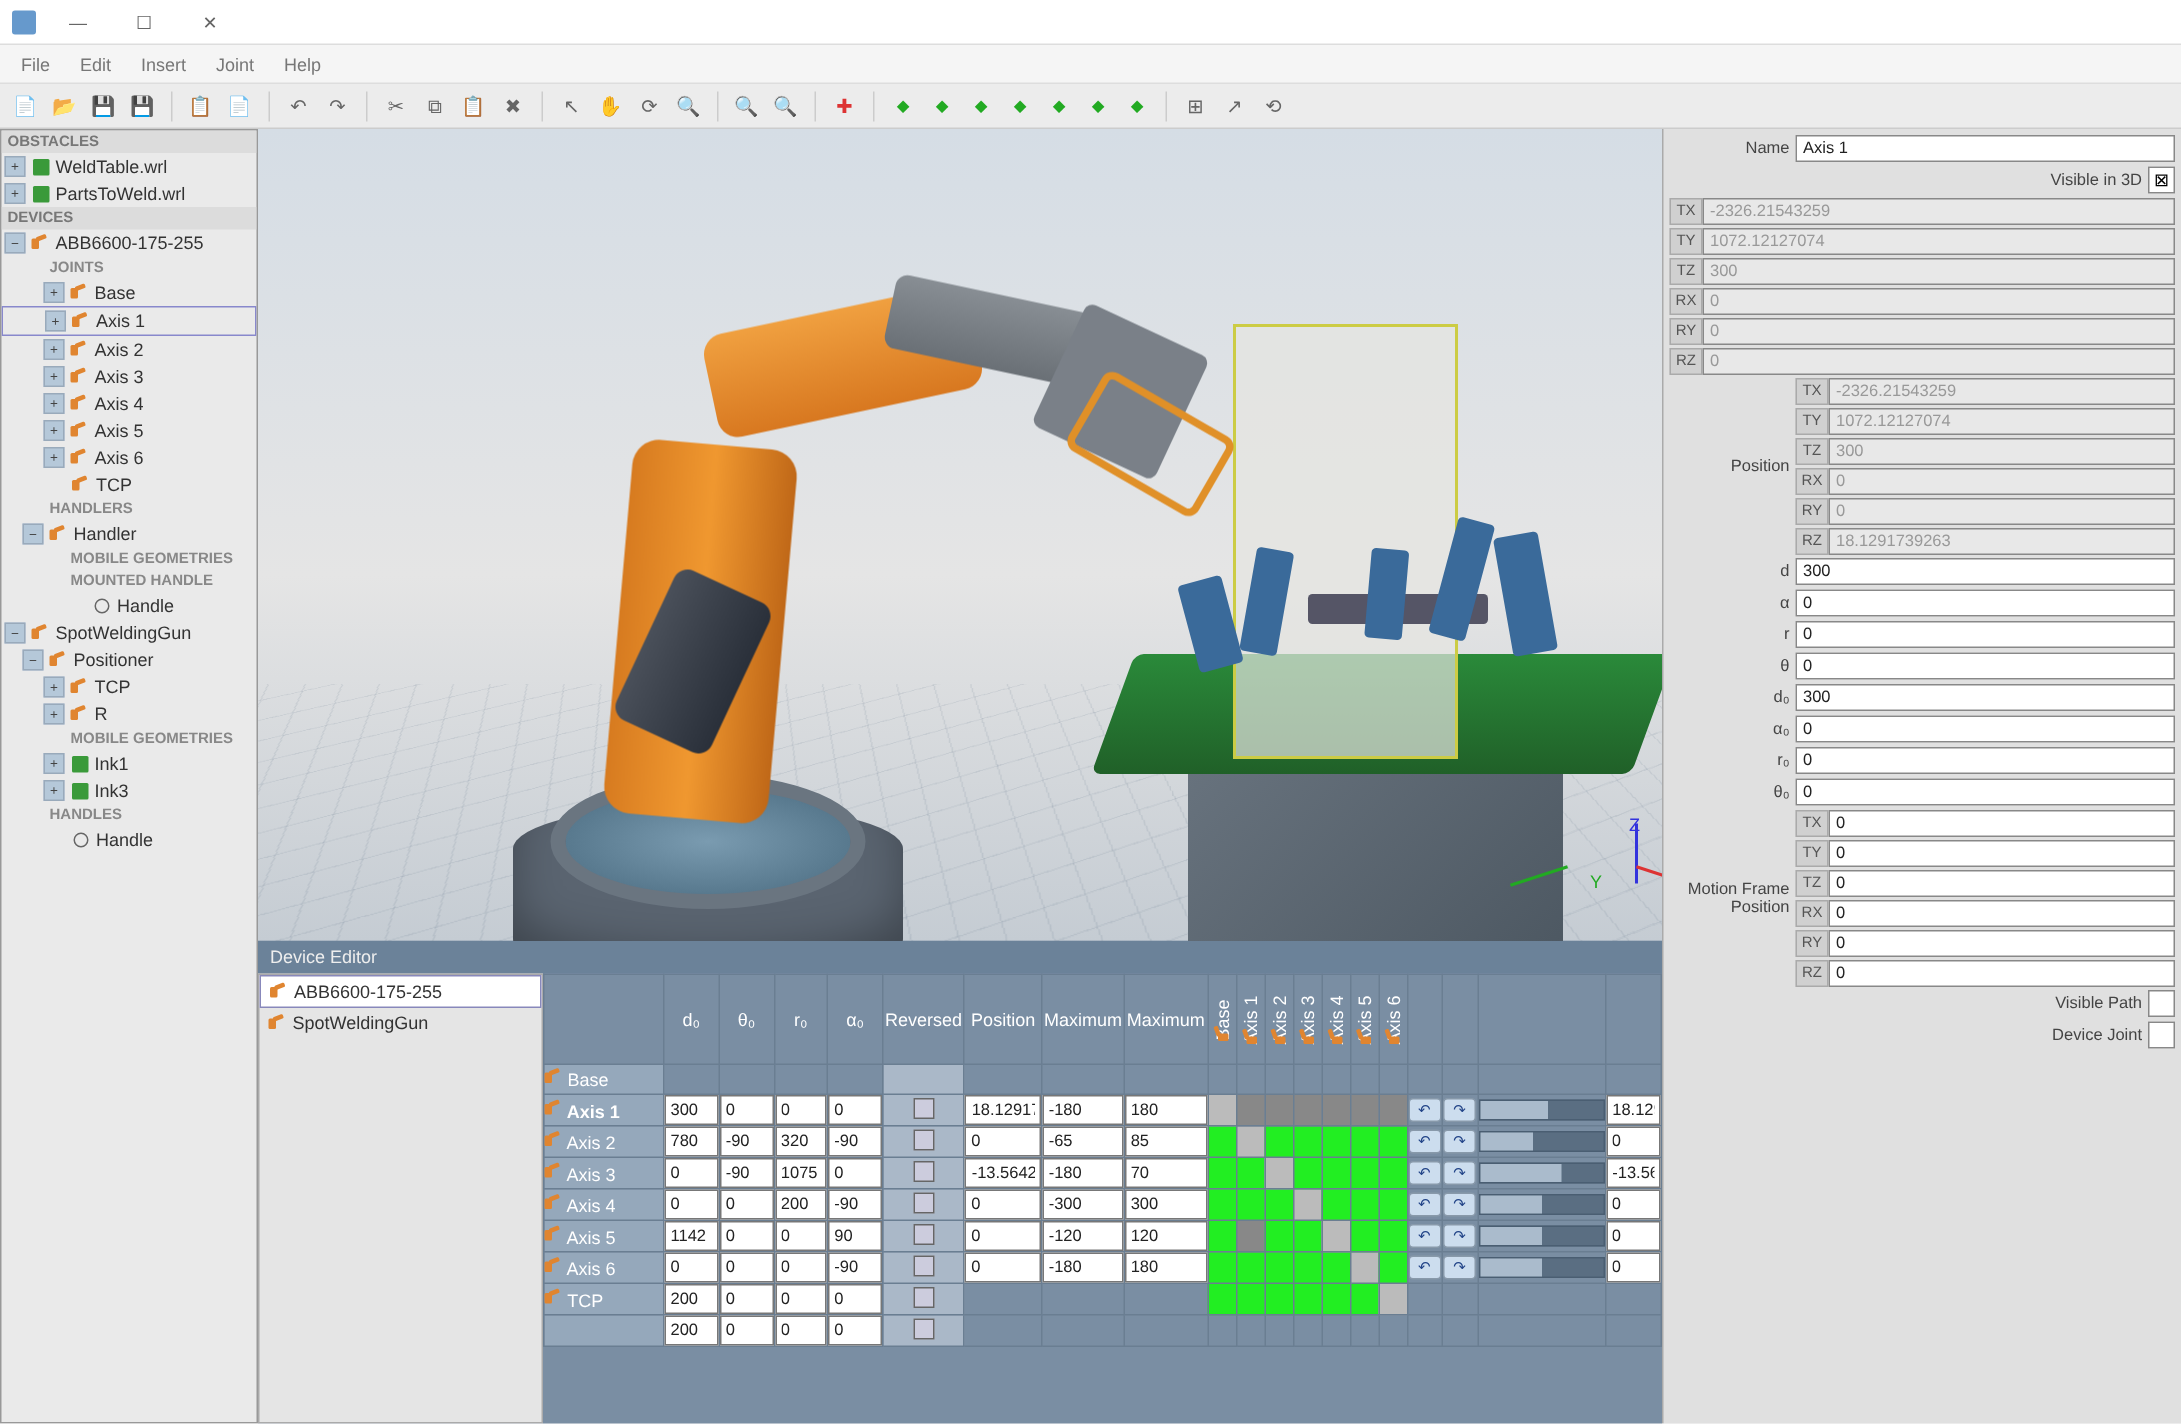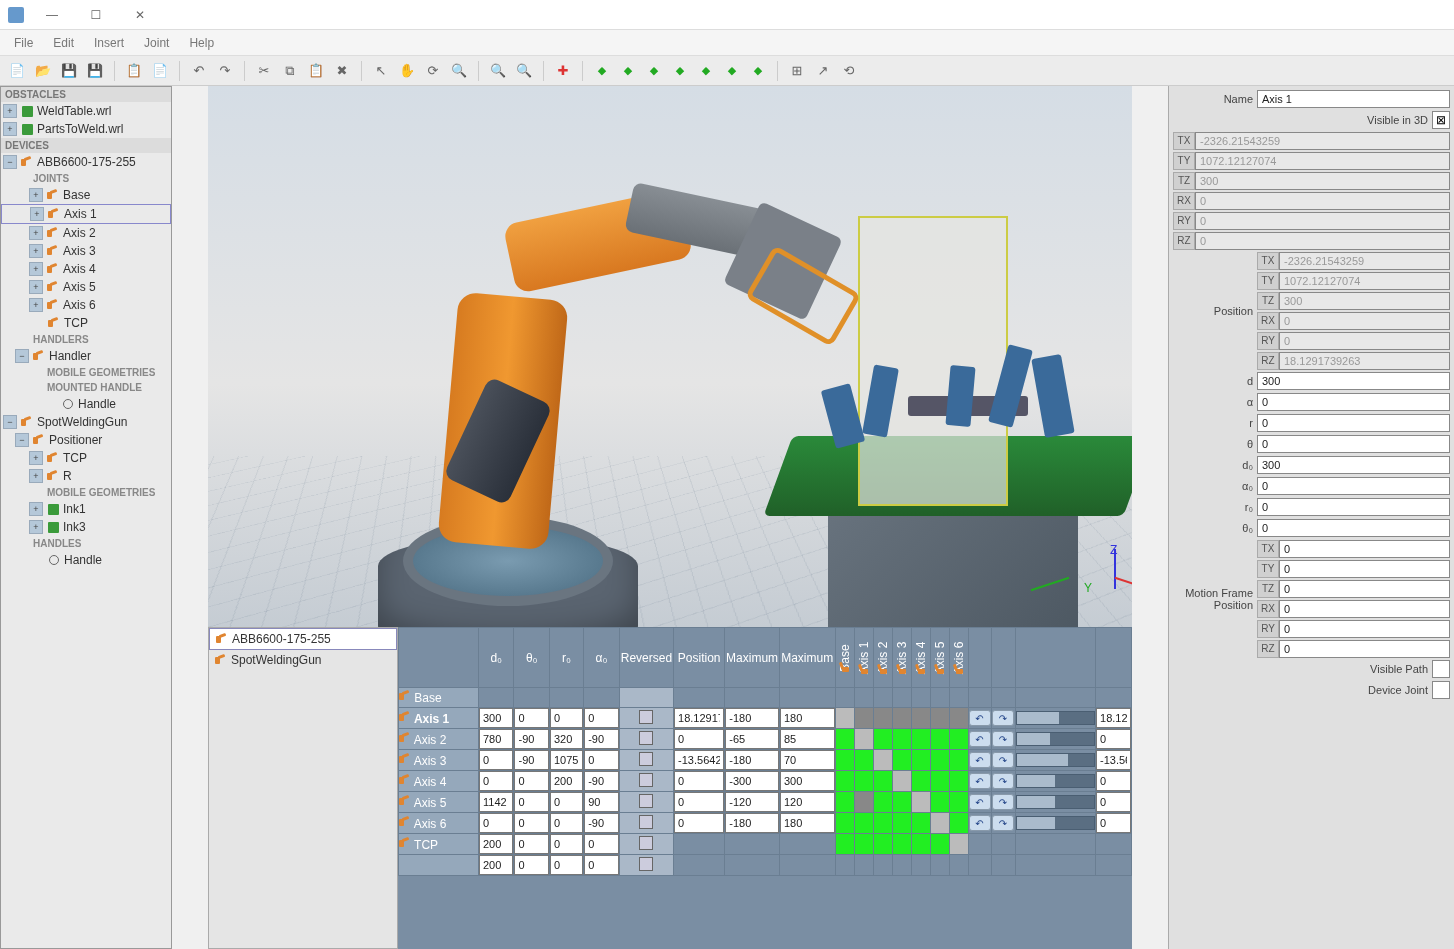--- a/index.html
+++ b/index.html
@@ -7,21 +7,21 @@
 .titlebar { height: 30px; background: #fff; display: flex; align-items: center; padding: 0 8px; border-bottom: 1px solid #ddd; }
 .titlebar .appicon { width: 16px; height: 16px; background: #6699cc; margin-right: 6px; border-radius: 2px; }
 .titlebar .title { flex: 1; color: #555; }
 .win-btns { display: flex; gap: 0; }
 .win-btn { width: 44px; height: 28px; display: flex; align-items: center; justify-content: center; color: #666; cursor: pointer; }
 .menubar { height: 26px; background: #f5f5f5; display: flex; align-items: center; padding: 0 6px; gap: 4px; border-bottom: 1px solid #ddd; }
 .menubar .mitem { padding: 3px 8px; color: #777; cursor: pointer; }
 .toolbar { height: 30px; background: #ececec; display: flex; align-items: center; padding: 0 6px; gap: 4px; border-bottom: 1px solid #ccc; }
 .tbtn { width: 22px; height: 22px; display: flex; align-items: center; justify-content: center; cursor: pointer; border-radius: 2px; }
 .tsep { width: 1px; height: 20px; background: #ccc; margin: 0 4px; }
-.main { flex: 1; display: flex; min-height: 0; gap: 36px; }
+.main { flex: 1; display: flex; min-height: 0; }
 .leftpanel { width: 172px; background: #eaeaea; border: 1px solid #999; display: flex; flex-direction: column; overflow-y: auto; font-size: 11px; }
 .section-hdr { background: #dcdcdc; color: #777; font-weight: bold; padding: 2px 4px; font-size: 10px; }
 .tree-row { display: flex; align-items: center; padding: 2px 2px; cursor: pointer; white-space: nowrap; }
 .tree-row.selected { border: 1px solid #88c; color: #c44; }
 .tree-row .expander { width: 14px; height: 14px; background: #b5c8d9; display: flex; align-items: center; justify-content: center; font-size: 9px; color: #444; margin-right: 3px; border: 1px solid #9ab; flex-shrink: 0; }
 .tree-row .noexp { width: 18px; }
 .tree-row .icon { width: 14px; height: 14px; margin-right: 3px; display: inline-flex; align-items: center; justify-content: center; flex-shrink: 0; }
 .tree-row .lbl { color: #333; }
 .tree-row .sub-hdr { color: #888; font-weight: bold; font-size: 10px; }
 .indent-1 { padding-left: 14px; }
@@ -40,21 +40,21 @@
 .table-top { position: absolute; left: 570px; top: 350px; width: 360px; height: 80px; background: linear-gradient(180deg, #2a8a3a, #206028); transform: skewX(-20deg); border-radius: 6px; }
 .fixture1 { position: absolute; left: 610px; top: 240px; width: 280px; height: 130px; }
 .fixt-part { position: absolute; background: #3a6a9a; border-radius: 3px; }
 .panel-glass { position: absolute; left: 650px; top: 130px; width: 150px; height: 290px; background: rgba(230,230,225,0.7); border: 2px solid #cc4; }
 .axis-gizmo { position: absolute; right: 40px; bottom: 30px; font-size: 11px; }
 .gz-z { color: #33d; position: absolute; bottom: 40px; left: 18px; }
 .gz-y { color: #2a2; position: absolute; bottom: 2px; left: -8px; }
 .gz-line { width: 2px; height: 40px; background: #33d; position: absolute; bottom: 8px; left: 22px; }
 .gz-line-x { width: 40px; height: 2px; background: #d33; position: absolute; bottom: 12px; left: 22px; transform: rotate(18deg); }
 .gz-line-y { width: 40px; height: 2px; background: #2a2; position: absolute; bottom: 12px; right: 22px; transform: rotate(-18deg); }
-.right-panel { width: 286px; background: #e0e0e0; border-left: 1px solid #aaa; overflow-y: auto; padding: 4px; }
+.right-panel { width: 346px; background: #e0e0e0; border-left: 1px solid #aaa; overflow-y: auto; padding: 4px; }
 .prop-row { display: flex; align-items: center; margin-bottom: 3px; }
 .prop-label { flex: 0 0 84px; text-align: right; color: #444; padding-right: 4px; font-size: 11px; }
 .prop-sublabel { flex: 0 0 22px; text-align: center; background: #d0d0d0; border: 1px solid #aaa; font-size: 10px; color: #555; height: 18px; line-height: 16px; }
 .prop-input { flex: 1; height: 18px; border: 1px solid #888; padding: 0 4px; font-size: 11px; background: #fff; color: #222; }
 .prop-input[disabled] { background: #e8e8e8; color: #999; }
 .prop-check { width: 18px; height: 18px; border: 1px solid #888; display: inline-flex; align-items: center; justify-content: center; background: #fff; cursor: pointer; }
 .prop-group { display: flex; flex-direction: column; gap: 2px; }
 .prop-multi { display: flex; align-items: stretch; margin-bottom: 2px; }
 .bottom { height: 322px; display: flex; flex-direction: column; background: #7489a0; color: #eee; }
 .bottom-title { background: #6b8299; padding: 4px 8px; font-size: 12px; }
@@ -403,20 +403,21 @@
         <div class="gz-line"></div>
         <div class="gz-line-x"></div>
         <div class="gz-line-y"></div>
         <div class="gz-z">Z</div>
 
         <div class="gz-y">Y</div>
       </div>
     </div>
 
     <div class="bottom">
+      <div class="bottom-title">Device Editor</div>
       <div class="bottom-body">
         <div class="device-list" id="devlist">
             <div class="dev-item sel">
               <span class="robot-ico"></span>
               <span>ABB6600-175-255</span>
             </div>
             <div class="dev-item">
               <span class="robot-ico"></span>
               <span>SpotWeldingGun</span>
             </div>

